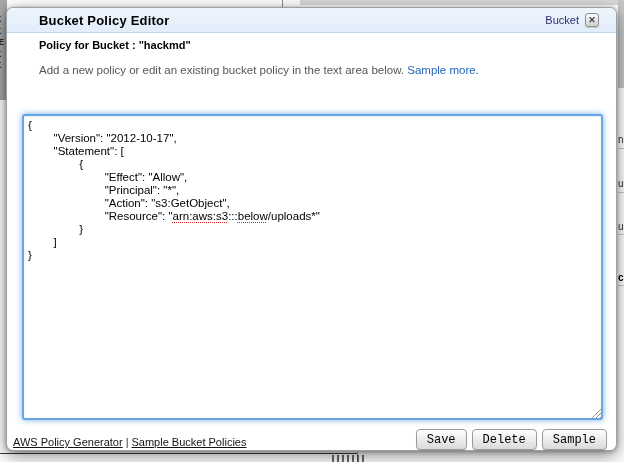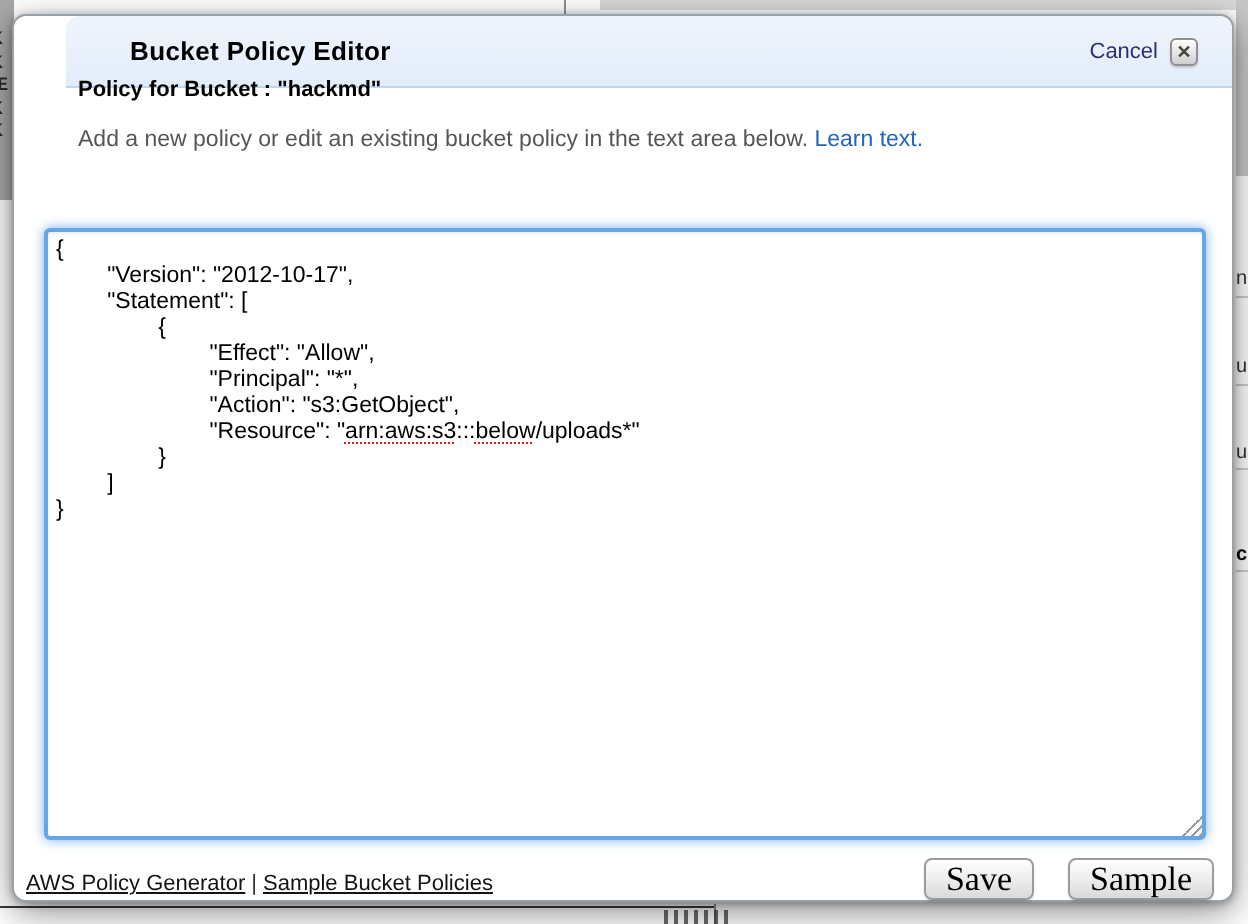--- a/index.html
+++ b/index.html
@@ -26,24 +26,24 @@
   .bk-bottom-frag { left:332px; top:455px; width:32px; height:7px;
     background:repeating-linear-gradient(90deg,#444 0 2px,transparent 2px 5px); opacity:.8; }
 
   
   .dialog {
     position:absolute; z-index:10; left:6px; top:7px; width:611px; height:444px;
     background:#ffffff; border:1px solid #98a0a8; border-radius:7px;
     box-shadow:0 5px 18px rgba(0,0,0,.45), 0 1px 4px rgba(0,0,0,.3);
   }
   .titlebar {
-    position:absolute; left:0; top:0; right:0; height:36px;
+    position:absolute; left:0; top:0; right:0; height:25px;
     background:linear-gradient(#eef4fc,#e2edfa);
     border-bottom:1px solid #c0d6ec; border-radius:7px 7px 0 0;
-    display:flex; align-items:center;margin-left:26px;
+    display:flex; align-items:center;
   }
   .title { padding-left:32px; font-size:13px; font-weight:bold; color:#000; letter-spacing:.2px; }
   .titlebar-right { margin-left:auto; display:flex; align-items:center; gap:6px; padding-right:17px; }
   .cancel-link { font-size:11px; color:#2e2e72; text-decoration:none; cursor:pointer; }
   .x-btn {
     width:14px; height:14px; border:1px solid #8f8f8f; border-radius:3px;
     background:linear-gradient(#fdfdfd,#cfcfcf);
     font:bold 9px/12px "Liberation Sans",sans-serif; color:#444;
     text-align:center; cursor:pointer; box-shadow:0 1px 1px rgba(0,0,0,.15);
   }
@@ -66,23 +66,23 @@
     background:
       linear-gradient(135deg, transparent 0 50%, #9a9a9a 50% 56%, transparent 56% 72%, #9a9a9a 72% 78%, transparent 78% 92%, #9a9a9a 92% 98%, transparent 98%);
   }
 
   .footer-links { position:absolute; left:6px; top:428px; font-size:11px; color:#333; }
   .footer-link  { color:#141414; text-decoration:underline; cursor:pointer; }
   .link-sep     { color:#333; padding:0 3px; }
 
   .button-row { position:absolute; right:9px; top:421px; display:flex; gap:5px; }
   .btn {
-    height:21px; padding:0 10px; font-family:Liberation Serif, serif; font-size:17px; color:#000;
+    height:21px; padding:0 10px; font-family:Liberation Mono, monospace; font-size:12px; color:#000;
     background:linear-gradient(#ffffff,#dadada); border:1px solid #9b9b9b; border-radius:4px;
-    box-shadow:inset 0 1px 0 rgba(255,255,255,.7), 0 1px 1px rgba(0,0,0,.12); cursor:pointer;margin-left:12px;
+    box-shadow:inset 0 1px 0 rgba(255,255,255,.7), 0 1px 1px rgba(0,0,0,.12); cursor:pointer;
   }
 </style>
 </head>
 <body>
 
 <div class="bk bk-left-gray"></div>
 <div class="bk bk-left-letters">
   <span style="top:14px">K</span>
   <span style="top:26px">K</span>
   <span style="top:37px">Œ</span>
@@ -104,30 +104,30 @@
 </div>
 <div class="bk bk-bottom-line"></div>
 <div class="bk bk-bottom-vline"></div>
 <div class="bk bk-bottom-frag"></div>
 
 <div class="dialog">
 
   <div class="titlebar">
     <span class="title">Bucket Policy Editor</span>
     <span class="titlebar-right">
-      <a class="cancel-link">Cancel</a>
+      <a class="cancel-link">Bucket</a>
       <span class="x-btn">✕</span>
     </span>
   </div>
 
   <div class="bucket-line">Policy for Bucket : "hackmd"</div>
 
   <div class="desc-line">
     <span>Add a new policy or edit an existing bucket policy in the text area below.</span>
-    <a class="learn-more">Learn text.</a>
+    <a class="learn-more">Sample more.</a>
   </div>
 
   <div class="policy-box" id="policy-box" role="textbox" aria-multiline="true">{
 	"Version": "2012-10-17",
 	"Statement": [
 		{
 			"Effect": "Allow",
 			"Principal": "*",
 			"Action": "s3:GetObject",
 			"Resource": "<span class="squiggle">arn:aws:s3</span>:::<span class="squiggle">below</span>/uploads*"
@@ -135,16 +135,17 @@
 	]
 }</div>
   <div class="resize-grip"></div>
 
   <div class="footer-links">
     <a class="footer-link">AWS Policy Generator</a><span class="link-sep">|</span><a class="footer-link">Sample Bucket Policies</a>
   </div>
 
   <div class="button-row">
     <button class="btn">Save</button>
+    <button class="btn">Delete</button>
     <button class="btn">Sample</button>
   </div>
 
 </div>
 
 </body></html>

